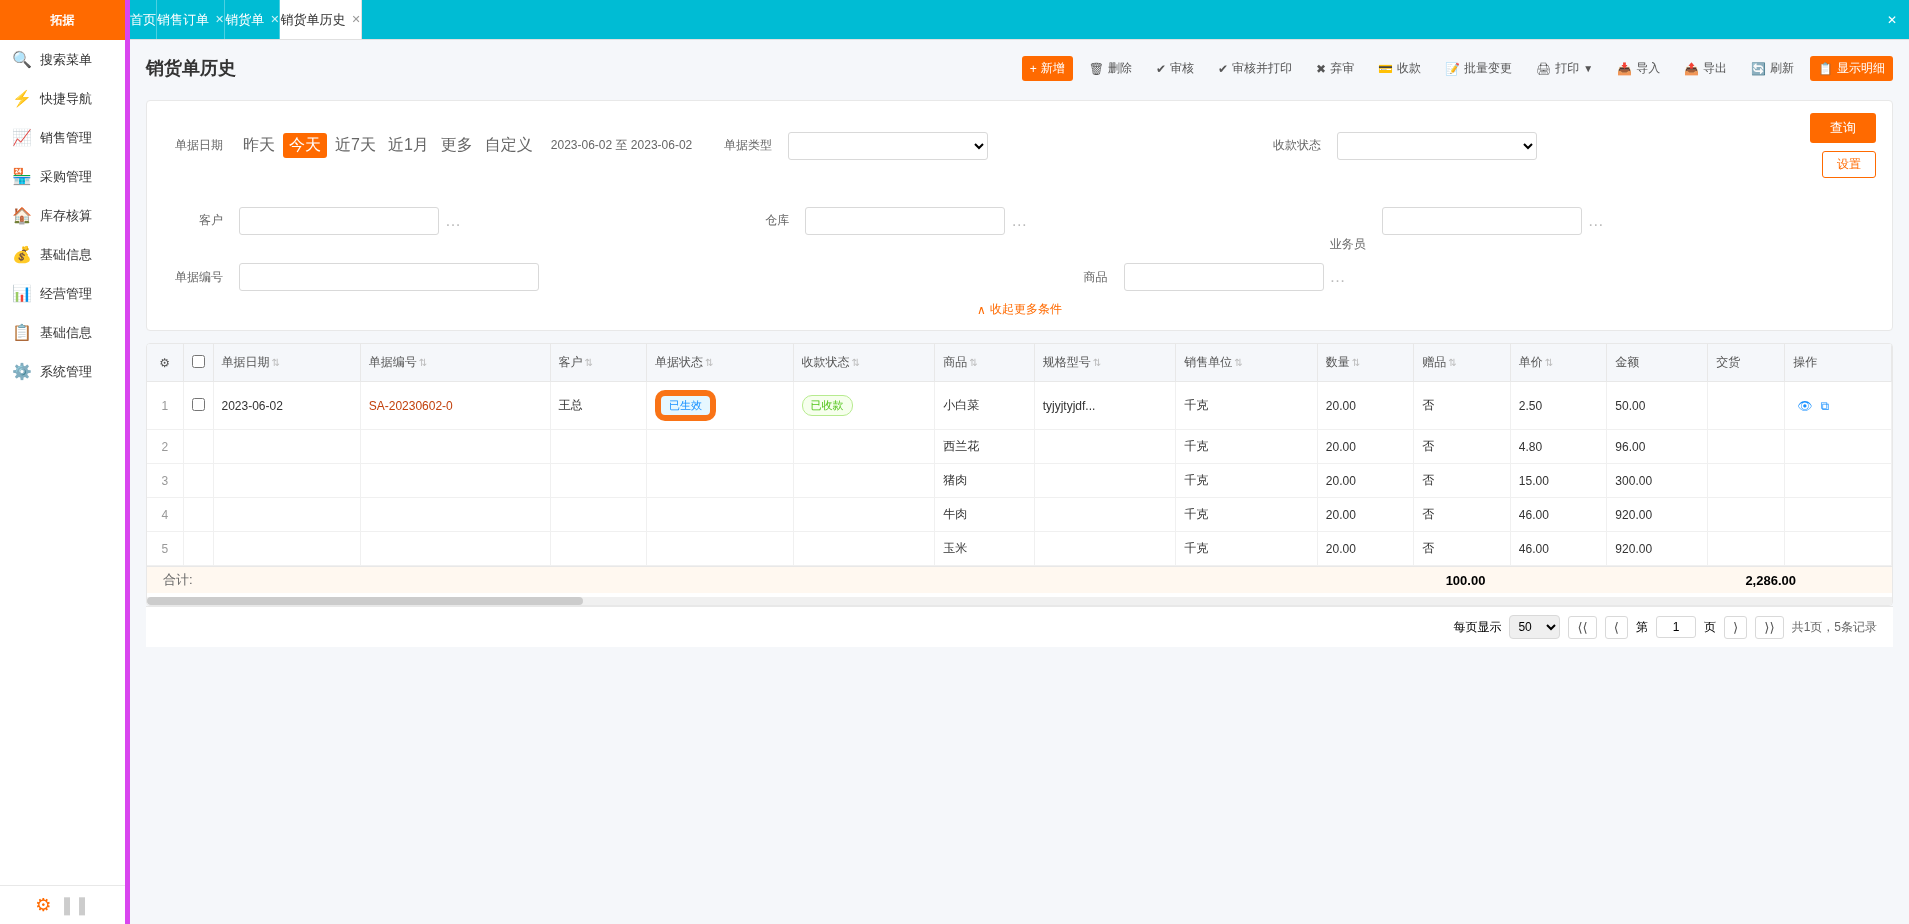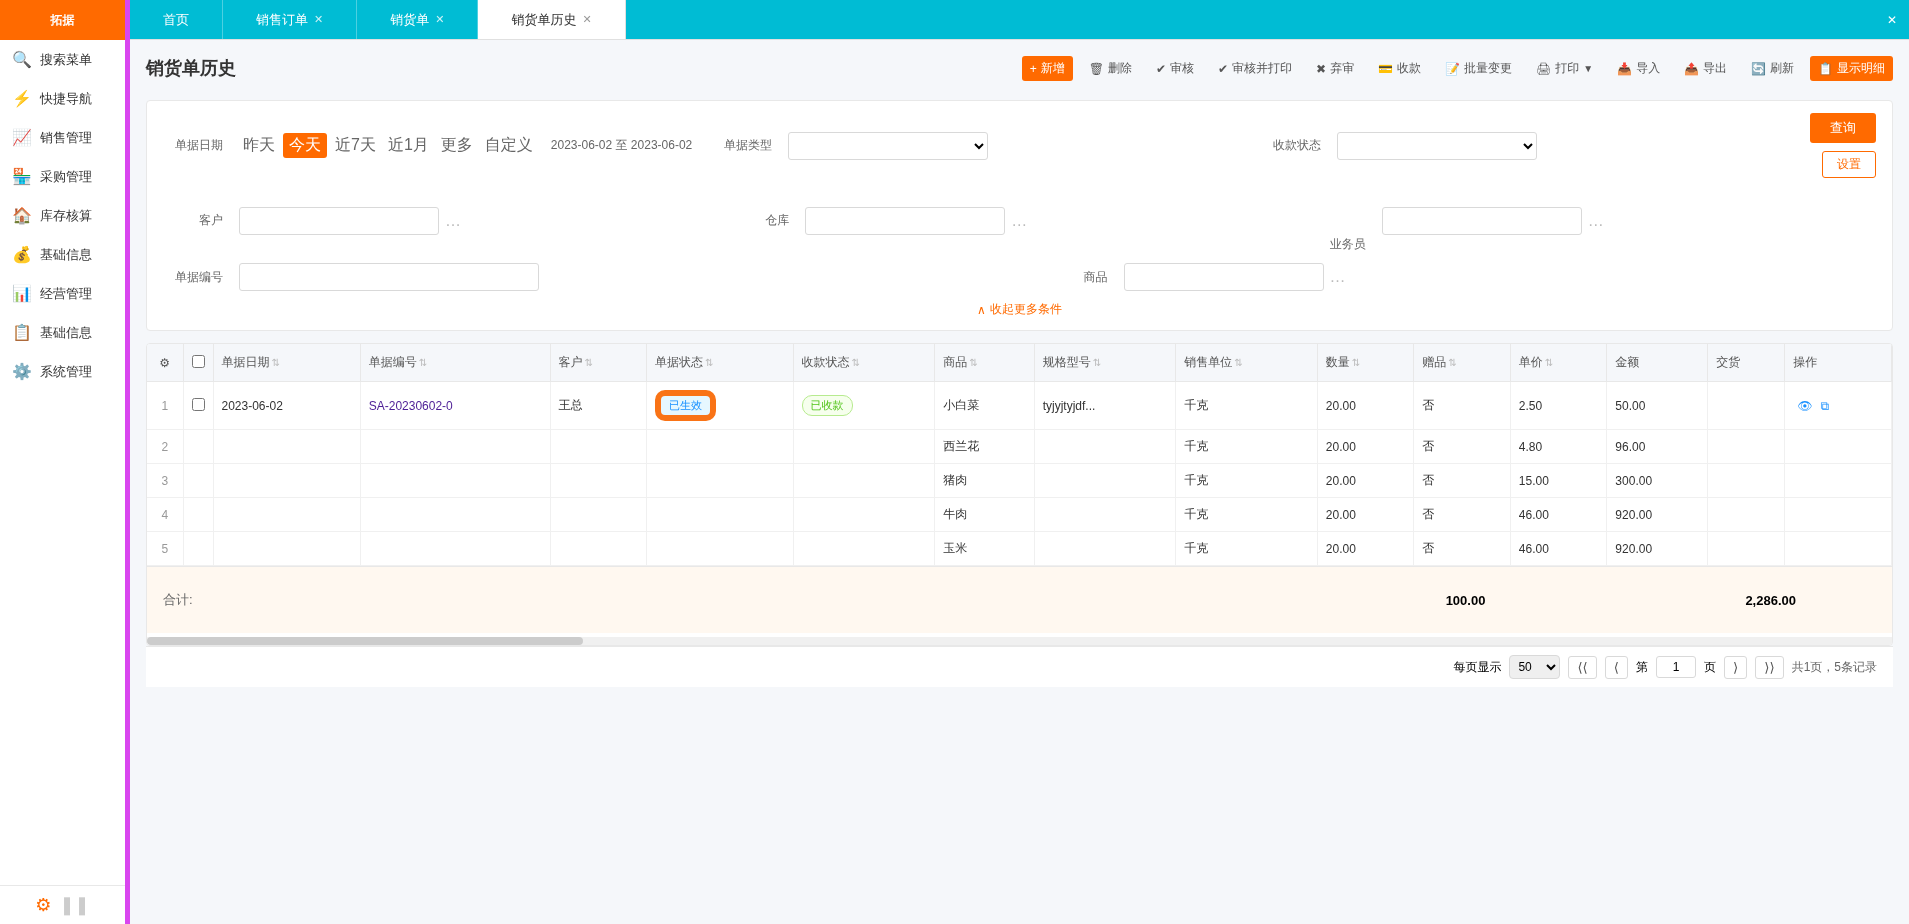--- a/index.html
+++ b/index.html
@@ -56,21 +56,21 @@
     
     .tab-bar {
       background: #fff;
       border-bottom: 1px solid #e0e0e0;
       display: flex;
       align-items: center;
       height: 40px;
       padding: 0;
     }
     .tab {
-      padding: 0 33px;
+      padding: 0 0;
       height: 100%;
       display: flex;
       align-items: center;
       cursor: pointer;
       font-size: 13px;
       color: #555;
       border-right: 1px solid #e0e0e0;
       white-space: nowrap;
       gap: 6px;
     }
@@ -282,21 +282,21 @@
       cursor: pointer;
       font-size: 12px;
       background: none;
       border: none;
       padding: 0 4px;
     }
 
     
     .table-footer {
       background: #fff8f0;
-      padding: 24px 16px;
+      padding: 4px 16px;
       display: flex;
       align-items: center;
       border-top: 1px solid #e8e8e8;
       font-size: 13px;
     }
     .footer-label { color: #666; margin-right: 8px; }
 
     
     .pagination {
       display: flex;
@@ -565,21 +565,21 @@
             <th>金额</th>
             <th>交货</th>
             <th>操作</th>
           </tr>
         </thead>
         <tbody id="table-body">
         <tr>
       <td style="text-align:center;color:#999;">1</td>
       <td><input type="checkbox" style=""></td>
       <td>2023-06-02</td>
-      <td><a style="color:#4c1d95;cursor:pointer;text-decoration:none;">SA-20230602-0</a></td>
+      <td><a style="color:#c2410c;cursor:pointer;text-decoration:none;">SA-20230602-0</a></td>
       <td>王总</td>
       <td><span class="tag-status tag-effective">已生效</span></td>
       <td><span class="tag-status tag-collected">已收款</span></td>
       <td>小白菜</td>
       <td>tyjyjtyjdf...</td>
       <td>千克</td>
       <td>20.00</td>
       <td>否</td>
       <td>2.50</td>
       <td>50.00</td>

